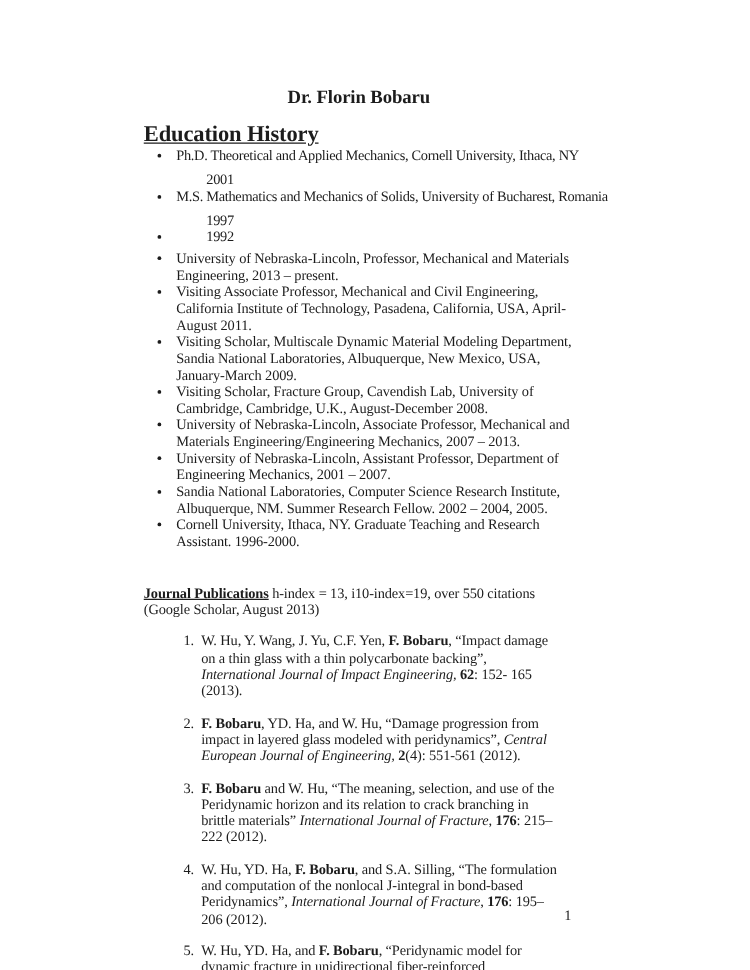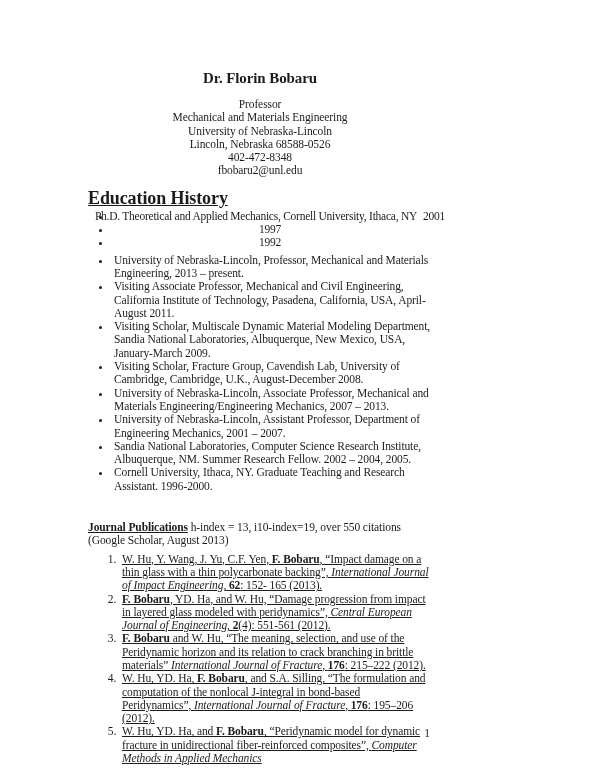--- a/index.html
+++ b/index.html
@@ -7,74 +7,68 @@
     position: relative;
     width: 520px;
     height: 776px;
     background: #ffffff;
     color: #1c1c1c;
     font-family: "Liberation Serif", serif;
     font-size: 11.5px;
     line-height: 13.3px;
     letter-spacing: -0.1px;
     overflow: hidden;
+    padding-left: 27px;
   }
   .content { padding: 70px 88px 0 88px; }
   .title {
     font-size: 15px;
     font-weight: bold;
     text-align: center;
     line-height: 17px;
   }
   .contact { text-align: center; margin-top: 11px; }
   .section-heading { font-size: 18px; font-weight: bold; margin-top: 13px; line-height: 15px; }
   .hu { text-decoration: underline; }
   ul.bullets { margin: 4px 0 0 0; padding-left: 24px; list-style: disc outside; }
   ul.bullets li { padding-left: 2px; margin: 0; }
-  .edu-row { display: flex; justify-content: center; gap: 6px; letter-spacing: -0.25px; }
+  .edu-row { display: flex; justify-content: center; gap: 6px; letter-spacing: -0.25px; flex-direction: column; }
   .edu-text { white-space: nowrap; }
-  .edu-year { flex: none; margin-right: 6px; }
+  .edu-year { flex: none; margin-right: 6px; margin-left: 24px; }
   .pub-intro { margin: 28px 0 0 0; }
   ol.pubs { margin: 5px 0 0 0; padding-left: 31px; list-style: decimal outside; }
-  ol.pubs li { padding-left: 3px; margin: 0; text-decoration: underline; }
+  ol.pubs li { padding-left: 3px; margin: 12px; }
   .b { font-weight: bold; }
   .i { font-style: italic; }
   .n { font-weight: normal; font-style: normal; }
   .page-number { position: absolute; right: 90px; bottom: 36px; }
 </style>
 </head>
 <body>
 
 <div class="page">
   <div class="content">
 
     <div class="title">Dr. Florin Bobaru</div>
 
-    <div class="contact">
-      <div>Professor</div>
-      <div>Mechanical and Materials Engineering</div>
-      <div>University of Nebraska-Lincoln</div>
-      <div>Lincoln, Nebraska 68588-0526</div>
-      <div>402-472-8348</div>
-      <div>fbobaru2@unl.edu</div>
-    </div>
 
     <div class="section-heading">
       <span class="hu">Education History</span>
     </div>
     <ul class="bullets" id="edu-list">
   <li>
     <div class="edu-row">
       <span class="edu-text">Ph.D. Theoretical and Applied Mechanics, Cornell University, Ithaca, NY</span>
       <span class="edu-year">2001</span>
     </div>
   </li>
 
   <li>
     <div class="edu-row">
+      <span class="edu-text">M.S. Mathematics and Mechanics of Solids, University of Bucharest, Romania</span>
       <span class="edu-year">1997</span>
     </div>
   </li>
 
   <li>
     <div class="edu-row">
       <span class="edu-year">1992</span>
     </div>
   </li>
 </ul>

